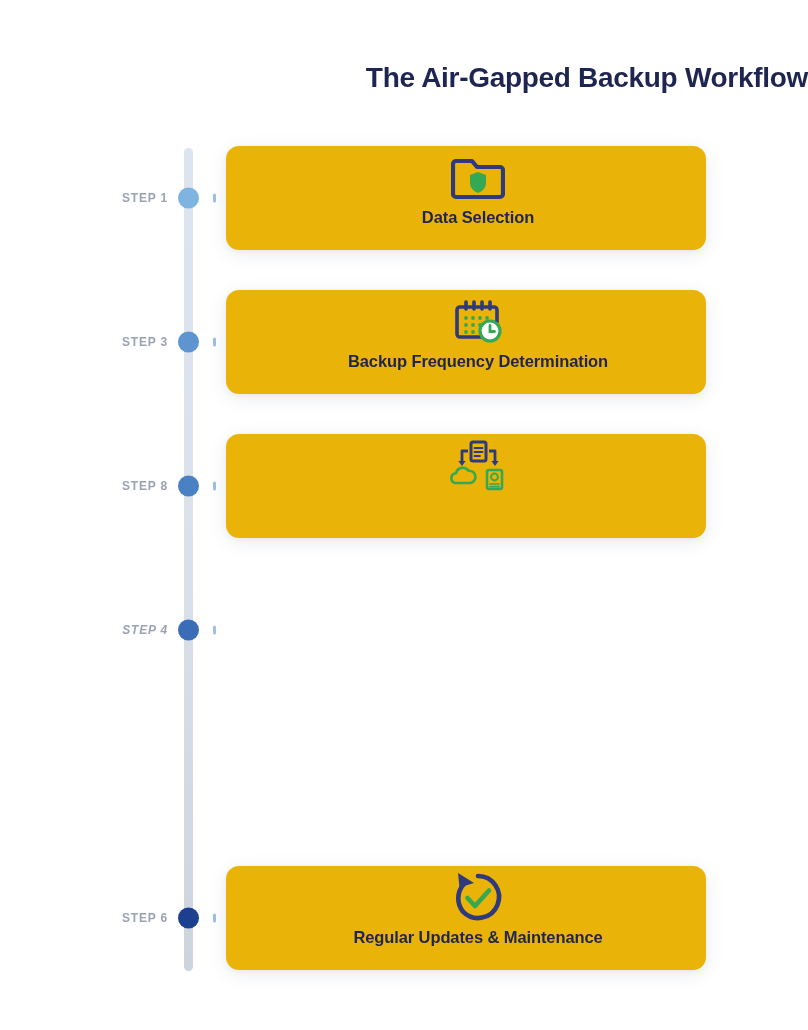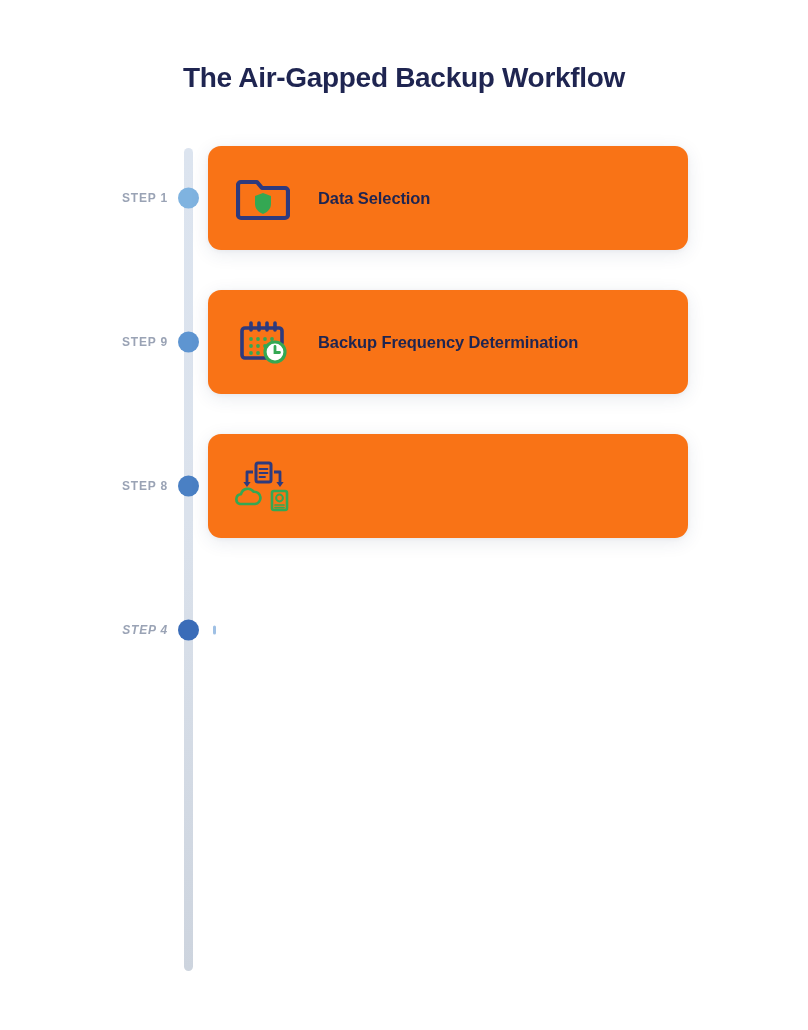--- a/index.html
+++ b/index.html
@@ -18,21 +18,21 @@
     height: 1030px;
     background: #ffffff;
   }
 
   
   #page-title {
     position: absolute;
     left: 0;
     top: 62px;
     width: 808px;
-    text-align: center;
+    text-align: right;
     font-size: 28px;
     font-weight: bold;
     letter-spacing: -0.3px;
     color: #1f2551;
   }
 
   
   #timeline-track {
     position: absolute;
     left: 184px;
@@ -80,30 +80,31 @@
     top: 50%;
     transform: translateY(-50%);
     width: 3px;
     height: 9px;
     border-radius: 2px;
     background: #9fc0e4;
   }
 
   .step-card {
     position: absolute;
-    left: 208px;
+    left: 226px;
     top: 0;
     width: 480px;
     height: 104px;
-    background: #f97316;
+    background: #eab308;
     border-radius: 13px;
     box-shadow: 0 4px 18px rgba(40, 55, 95, 0.10),
                 0 1px 4px rgba(40, 55, 95, 0.05);
     display: flex;
     align-items: center;
+    flex-direction: column;
   }
 
   .step-icon {
     flex: 0 0 auto;
     width: 62px;
     height: 62px;
     margin-left: 24px;
     display: flex;
     align-items: center;
     justify-content: center;
@@ -137,21 +138,21 @@
         <svg width="54" height="48" viewBox="0 0 54 48">
           <path d="M5 8 h16 l5 6 h23 a3 3 0 0 1 3 3 v24 a3 3 0 0 1 -3 3 h-44 a3 3 0 0 1 -3 -3 v-30 a3 3 0 0 1 3 -3 z" fill="none" stroke="#2e3a7d" stroke-width="4.2" stroke-linejoin="round"></path>
           <path d="M27 19 l8 3 v8 c0 5 -4 8.5 -8 10 c-4 -1.5 -8 -5 -8 -10 v-8 z" fill="#34a853"></path>
         </svg>
       </div>
       <div class="step-title">Data Selection</div>
     </div>
   </div>
 
   <div class="step-row" style="top:290px;">
-    <div class="step-label">STEP 9</div>
+    <div class="step-label">STEP 3</div>
     <div class="step-dot" style="background: rgb(94, 149, 209);"></div>
     <div class="step-connector"></div>
     <div class="step-card">
       <div class="step-icon">
         <svg width="52" height="52" viewBox="0 0 52 52">
           <path d="M8 12 h34 a3 3 0 0 1 3 3 v12 M45 34 v5 a3 3 0 0 1 -3 3 h-34 a3 3 0 0 1 -3 -3 v-24 a3 3 0 0 1 3 -3" fill="none" stroke="#2e3a7d" stroke-width="3.6" stroke-linecap="round"></path>
           <path d="M14 7 v7 M22 7 v7 M30 7 v7 M38 7 v7" fill="none" stroke="#2e3a7d" stroke-width="3.6" stroke-linecap="round"></path>
           <g fill="#34a853">
             <circle cx="14" cy="23" r="1.9"></circle>
               <circle cx="21" cy="23" r="1.9"></circle>
@@ -193,14 +194,29 @@
     </div>
   </div>
 
   <div class="step-row" style="top:578px;font-style:italic;">
     <div class="step-label">STEP 4</div>
     <div class="step-dot" style="background: rgb(58, 108, 184);"></div>
     <div class="step-connector"></div>
   </div>
 
 
+  <div class="step-row" style="top:866px;">
+    <div class="step-label">STEP 6</div>
+    <div class="step-dot" style="background: rgb(28, 63, 143);"></div>
+    <div class="step-connector"></div>
+    <div class="step-card">
+      <div class="step-icon">
+        <svg width="54" height="54" viewBox="0 0 54 54">
+          <path d="M27 6 a21 21 0 1 1 -14.8 35.9 A21 21 0 0 1 13 14" fill="none" stroke="#2e3a7d" stroke-width="4.6" stroke-linecap="round"></path>
+          <path d="M7 3 L8.5 17.5 L23 13 z" fill="#2e3a7d"></path>
+          <path d="M16.5 28 l7.5 8 l14 -15.5" fill="none" stroke="#34a853" stroke-width="4.6" stroke-linecap="round" stroke-linejoin="round"></path>
+        </svg>
+      </div>
+      <div class="step-title">Regular Updates &amp; Maintenance</div>
+    </div>
+  </div>
 
 </div>
 
 </body></html>

